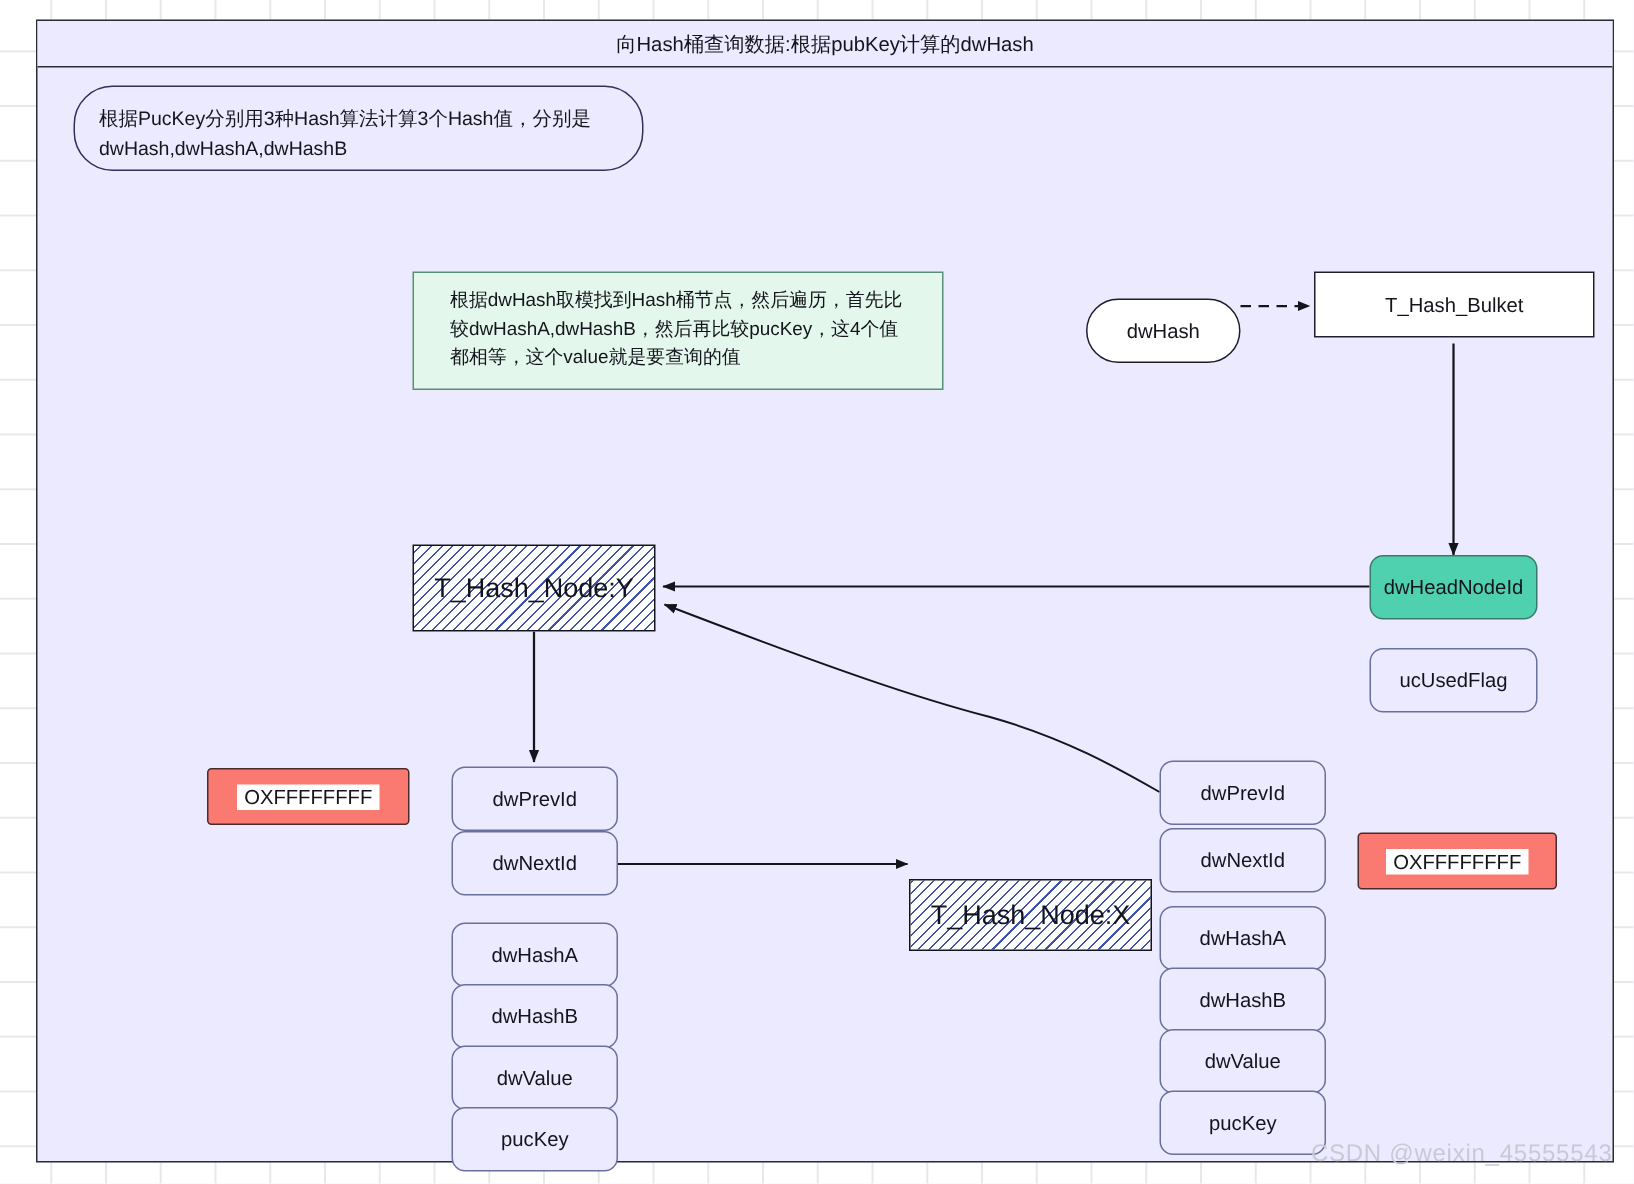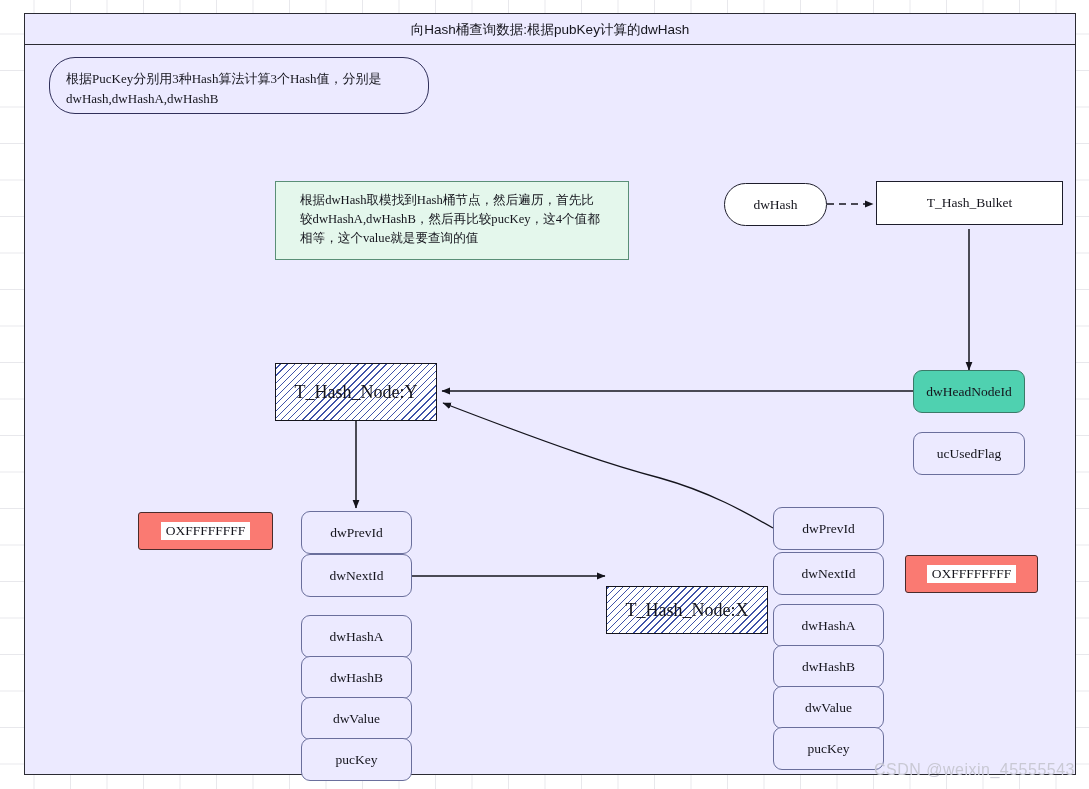--- a/index.html
+++ b/index.html
@@ -66,21 +66,20 @@
   .node {
     position: absolute;
     box-sizing: border-box;
     display: flex;
     align-items: center;
     justify-content: center;
     text-align: center;
     font-size: 13.5px;
     color: #14141c;
     z-index: 4;
-    font-family: Liberation Serif, serif;
   }
 
   
   .note-round {
     border: 1.3px solid #30305a;
     border-radius: 26px;
     background: #eceaff;
     justify-content: flex-start;
     align-items: flex-start;
     padding: 11px 16px;
@@ -99,20 +98,21 @@
     line-height: 1.52;
     text-align: left;
     font-size: 12.6px;
   }
 
   
   .ellipse {
     border: 1.4px solid #1d1d2b;
     border-radius: 50px;
     background: #ffffff;
+    margin-top: 16px;
   }
 
   
   .rect-white {
     border: 1.4px solid #1d1d2b;
     background: #ffffff;
   }
 
   
   .field {

